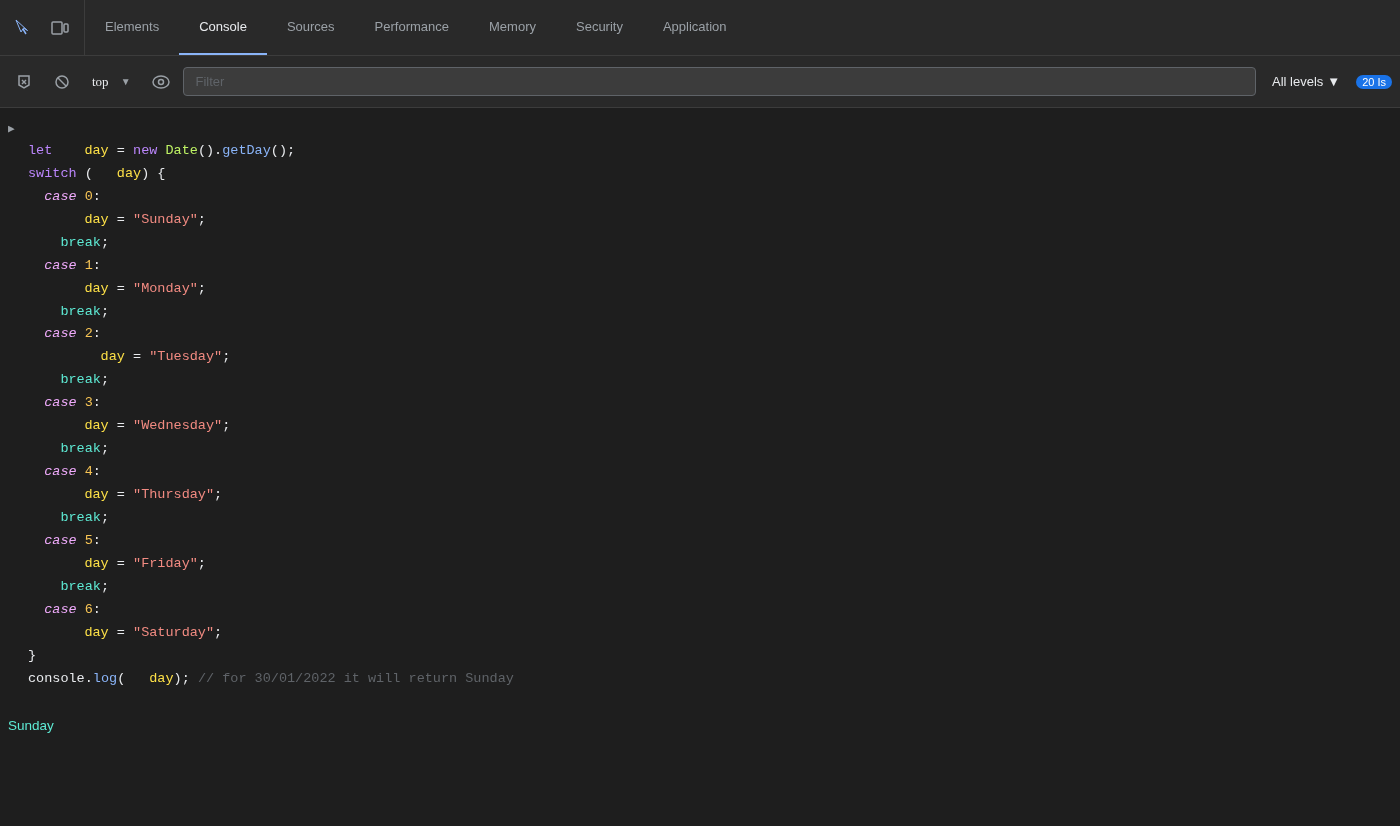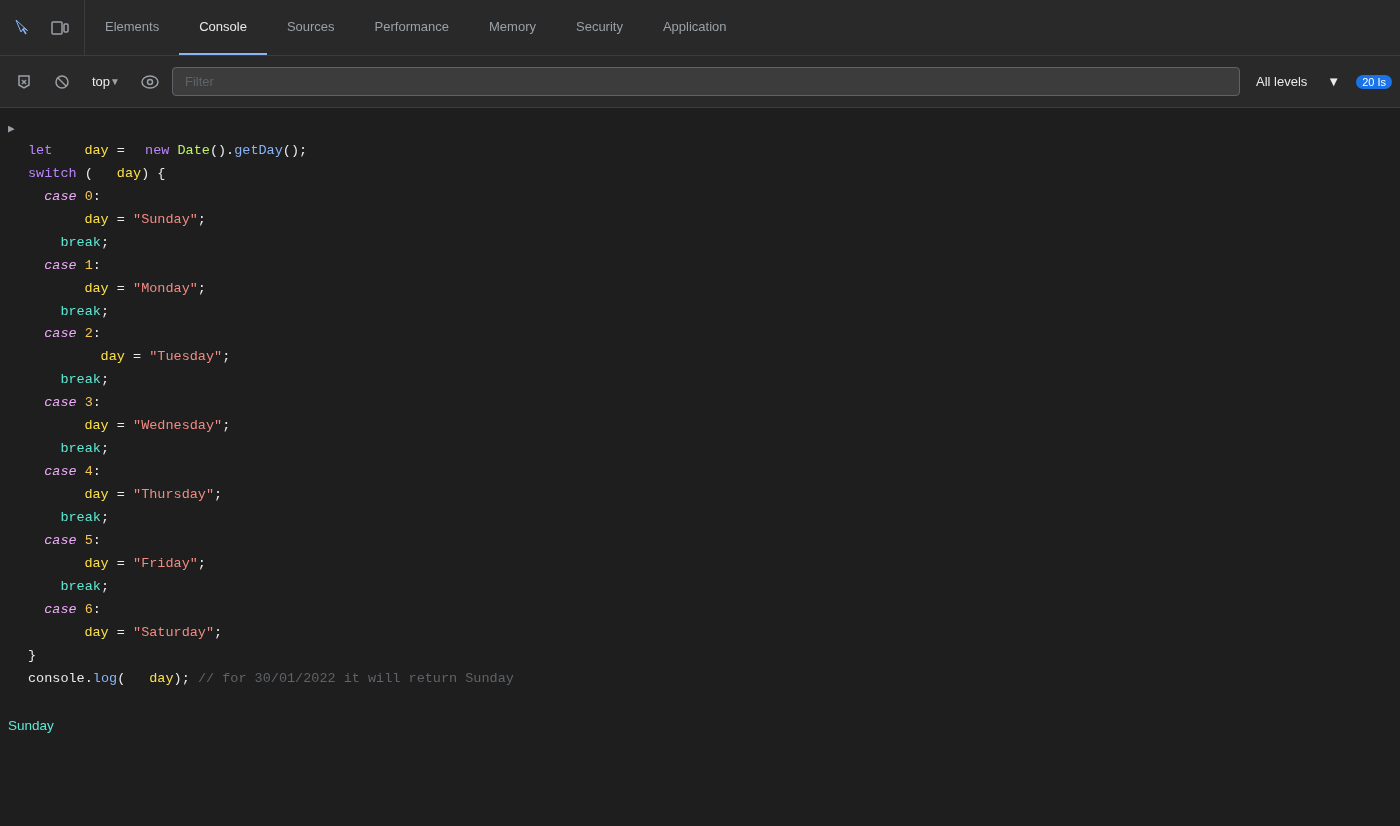--- a/index.html
+++ b/index.html
@@ -101,22 +101,22 @@
     .top-dropdown {
       display: flex;
       align-items: center;
       padding: 4px 8px;
       background: transparent;
       border: none;
       color: #e8eaed;
       font-size: 13px;
       cursor: pointer;
       border-radius: 4px;
-      gap: 0;
-      font-family: Liberation Sans, sans-serif;
+      gap: 12px;
+      font-family: Liberation Serif, serif;
     }
 
     .top-dropdown .arrow {
       font-size: 10px;
       color: #9aa0a6;
     }
 
     .filter-input {
       flex: 1;
       background: #3c3c3c;
@@ -136,21 +136,21 @@
     .levels-dropdown {
       display: flex;
       align-items: center;
       padding: 4px 10px;
       background: transparent;
       border: none;
       color: #e8eaed;
       font-size: 13px;
       cursor: pointer;
       border-radius: 4px;
-      gap: 20px;
+      gap: 4px;
       white-space: nowrap;
       font-family: -apple-system, BlinkMacSystemFont, 'Segoe UI', sans-serif;
       justify-content: center;
     }
 
     .badge {
       background: #1a73e8;
       color: white;
       font-size: 11px;
       padding: 1px 6px;
@@ -192,21 +192,21 @@
     .code-block {
       white-space: pre;
       font-family: 'Consolas', 'Monaco', 'Courier New', monospace;
       font-size: 13.5px;
       line-height: 1.7;
     }
 
     
     .kw-let { color: #bb86fc; }
     .kw-equals { color: #e8eaed; }
-    .kw-new { color: #bb86fc; margin-left: 12px; }
+    .kw-new { color: #bb86fc; }
     .kw-date { color: #bef264; }
     .kw-getday { color: #8ab4f8; }
     .kw-switch { color: #bb86fc; }
     .kw-day { color: #fde047; margin-left: 24px; }
     .kw-case { color: #f0abfc; font-style: italic; }
     .kw-num { color: #f8c555; }
     .kw-string { color: #f28b82; }
     .kw-break { color: #5eead4; }
     .kw-console { color: #e8eaed; }
     .kw-log { color: #8ab4f8; }

